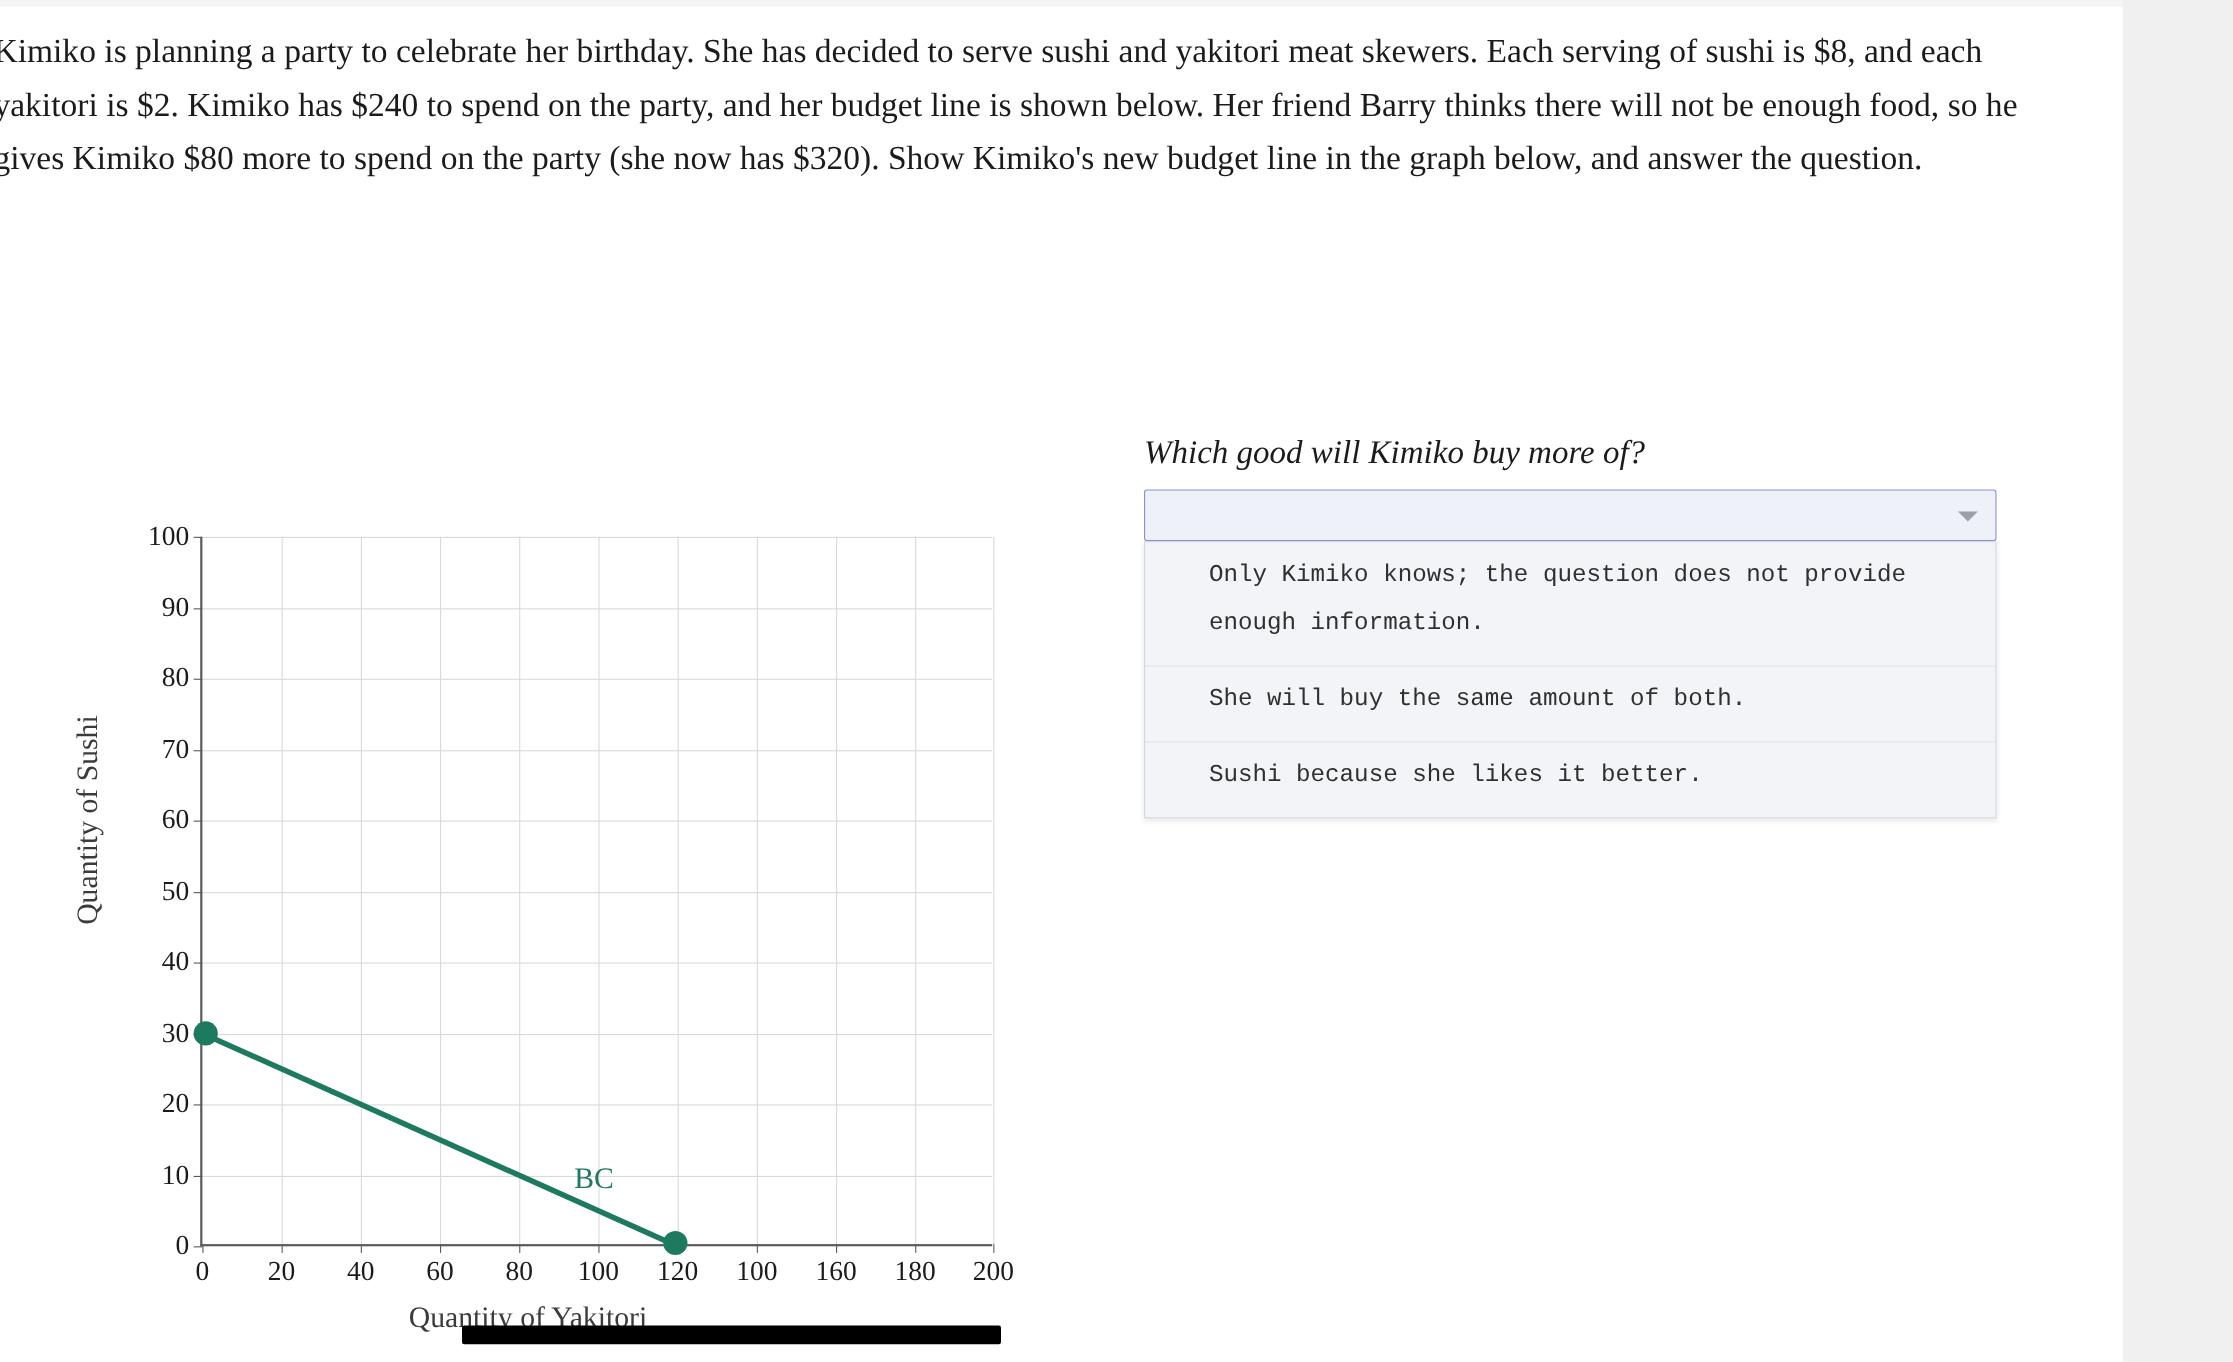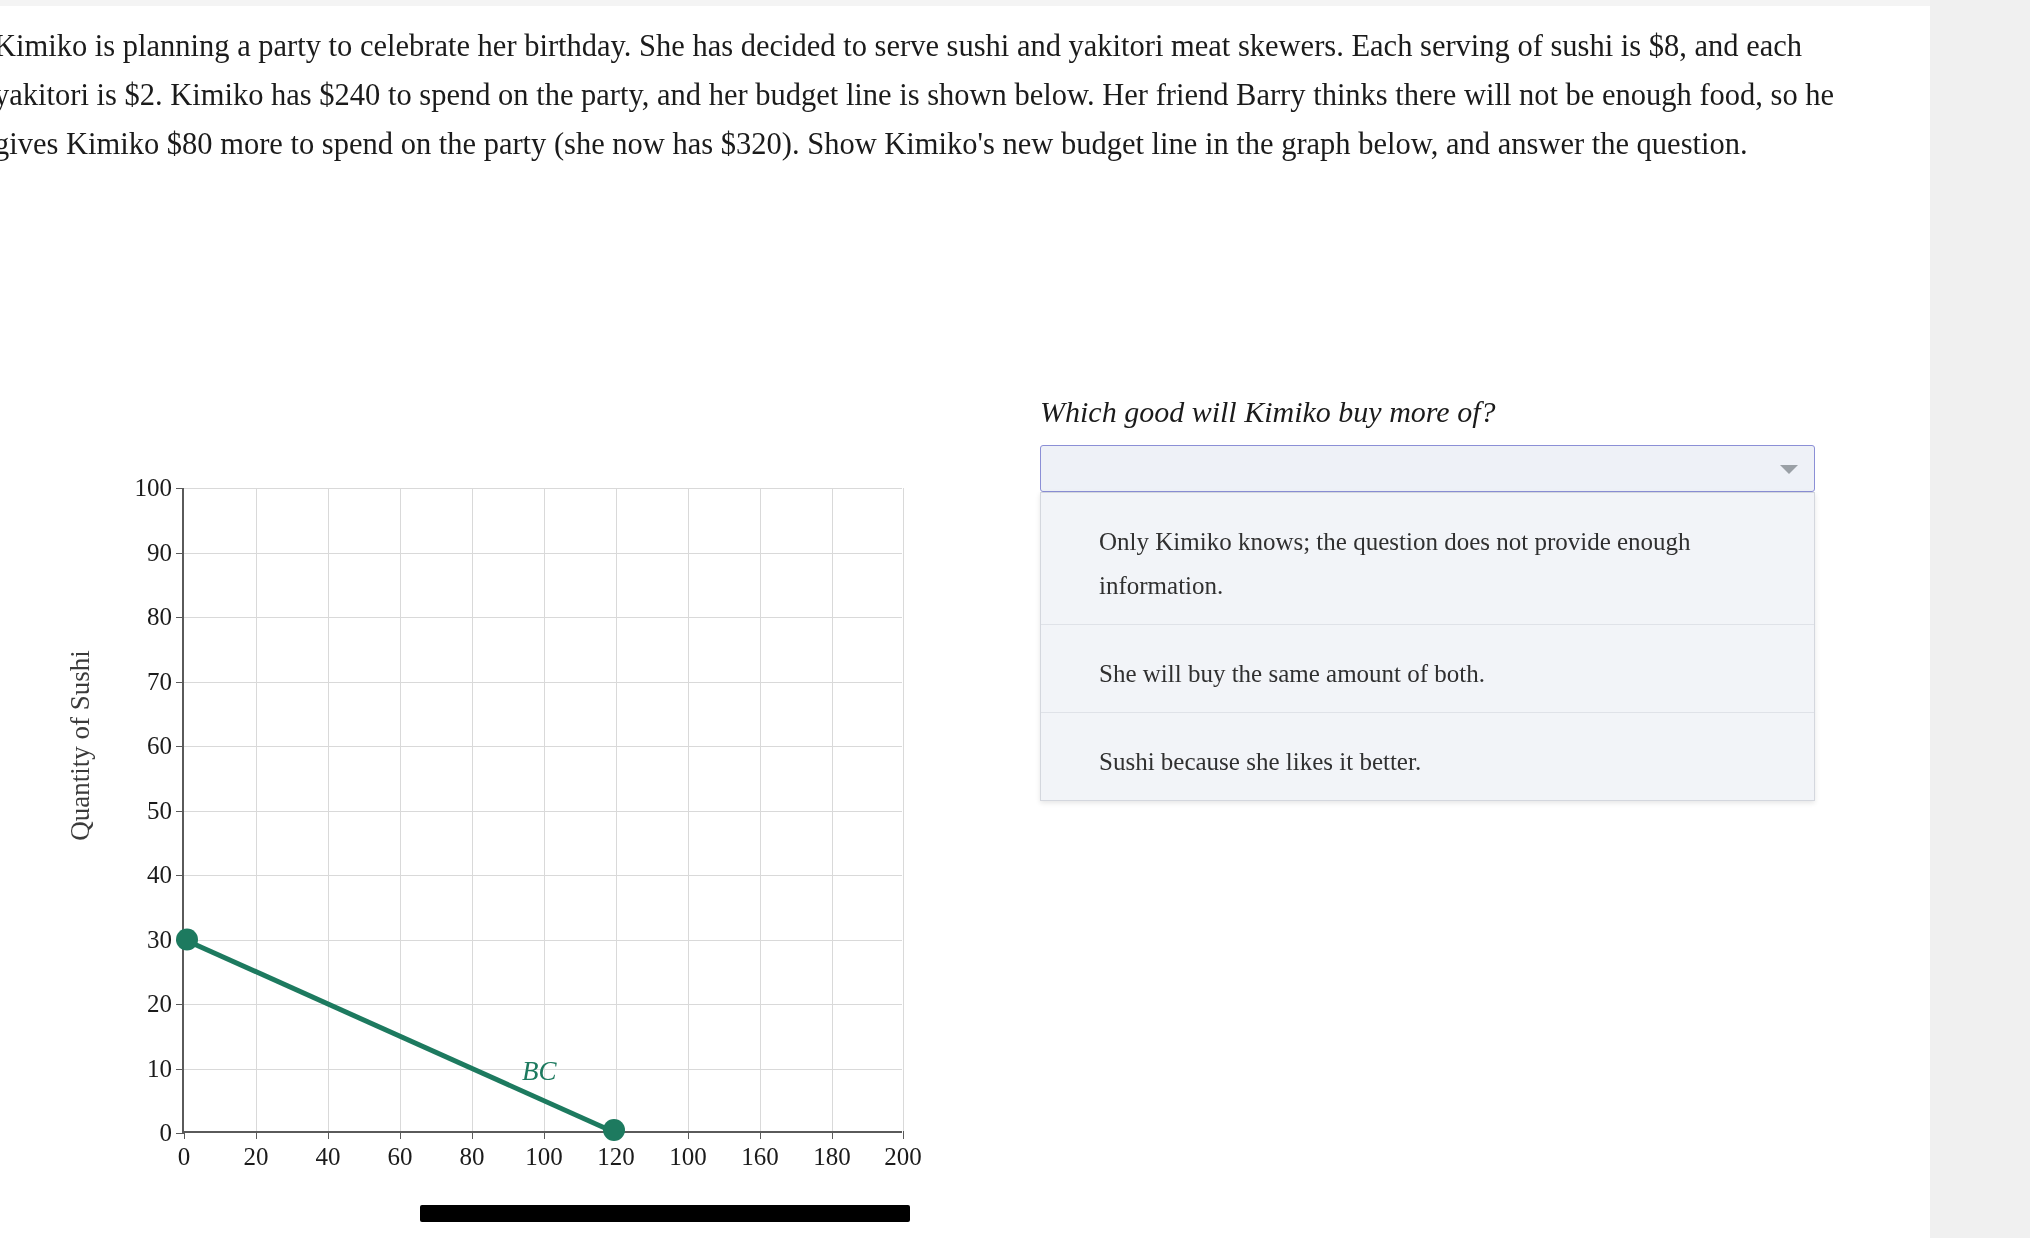--- a/index.html
+++ b/index.html
@@ -199,40 +199,41 @@
     position: absolute;
     left: 1040px;
     top: 492px;
     width: 775px;
     background: #f2f4f8;
     border: 1px solid #d4d7de;
     box-sizing: border-box;
     box-shadow: 0 2px 5px rgba(0,0,0,0.10);
   }
   .dd-item {
-    padding: 27px 24px 16px 58px;
-    font-family: Liberation Serif, serif;
-    font-size: 25px;
+    padding: 8px 24px 16px 58px;
+    font-family: Liberation Mono, monospace;
+    font-size: 22px;
     line-height: 44px;
     color: #303030;
     border-bottom: 1px solid #dfe2e8;
     box-sizing: border-box;
   }
   .dd-item:last-child { border-bottom: none; }
 </style>
 </head>
 <body>
 
 <div class="page">
   <div class="page-edge-top"></div>
 
   <div class="prompt">Kimiko is planning a party to celebrate her birthday. She has decided to serve sushi and yakitori meat skewers. Each serving of sushi is $8, and each yakitori is $2. Kimiko has $240 to spend on the party, and her budget line is shown below. Her friend Barry thinks there will not be enough food, so he gives Kimiko $80 more to spend on the party (she now has $320). Show Kimiko's new budget line in the graph below, and answer the question.</div>
 
   <div class="chart-wrap">
     <div class="y-axis-title">Quantity of Sushi</div>
+    <div class="x-axis-title">Quantity of Yakitori</div>
 
     <div class="plot">
 
       <div class="grid-v" style="left:72px"></div>
       <div class="grid-v" style="left:144px"></div>
       <div class="grid-v" style="left:216px"></div>
       <div class="grid-v" style="left:288px"></div>
       <div class="grid-v" style="left:360px"></div>
       <div class="grid-v" style="left:432px"></div>
       <div class="grid-v" style="left:504px"></div>
@@ -295,21 +296,21 @@
       <div class="xtick-mark" style="left:648px"></div>
       <div class="xtick" style="left:648px">180</div>
       <div class="xtick-mark" style="left:719px"></div>
       <div class="xtick" style="left:719px">200</div>
 
       <svg class="bc-line" viewBox="0 0 720 645" preserveAspectRatio="none">
         <line x1="0" y1="451.5" x2="432" y2="645" stroke="#1d7a5f" stroke-width="5"></line>
         <circle cx="3" cy="451.5" r="11" fill="#1d7a5f"></circle>
         <circle cx="430" cy="642" r="11" fill="#1d7a5f"></circle>
       </svg>
-      <div class="bc-label" style="left:338px; top:568px;font-style:italic;">BC</div>
+      <div class="bc-label" style="left:338px; top:568px;">BC</div>
     </div>
   </div>
 
   <div class="drag-bar"></div>
 
   <div class="question">Which good will Kimiko buy more of?</div>
 
   <div class="select-box">
     <span class="select-value"></span>
     <span class="select-caret"></span>

